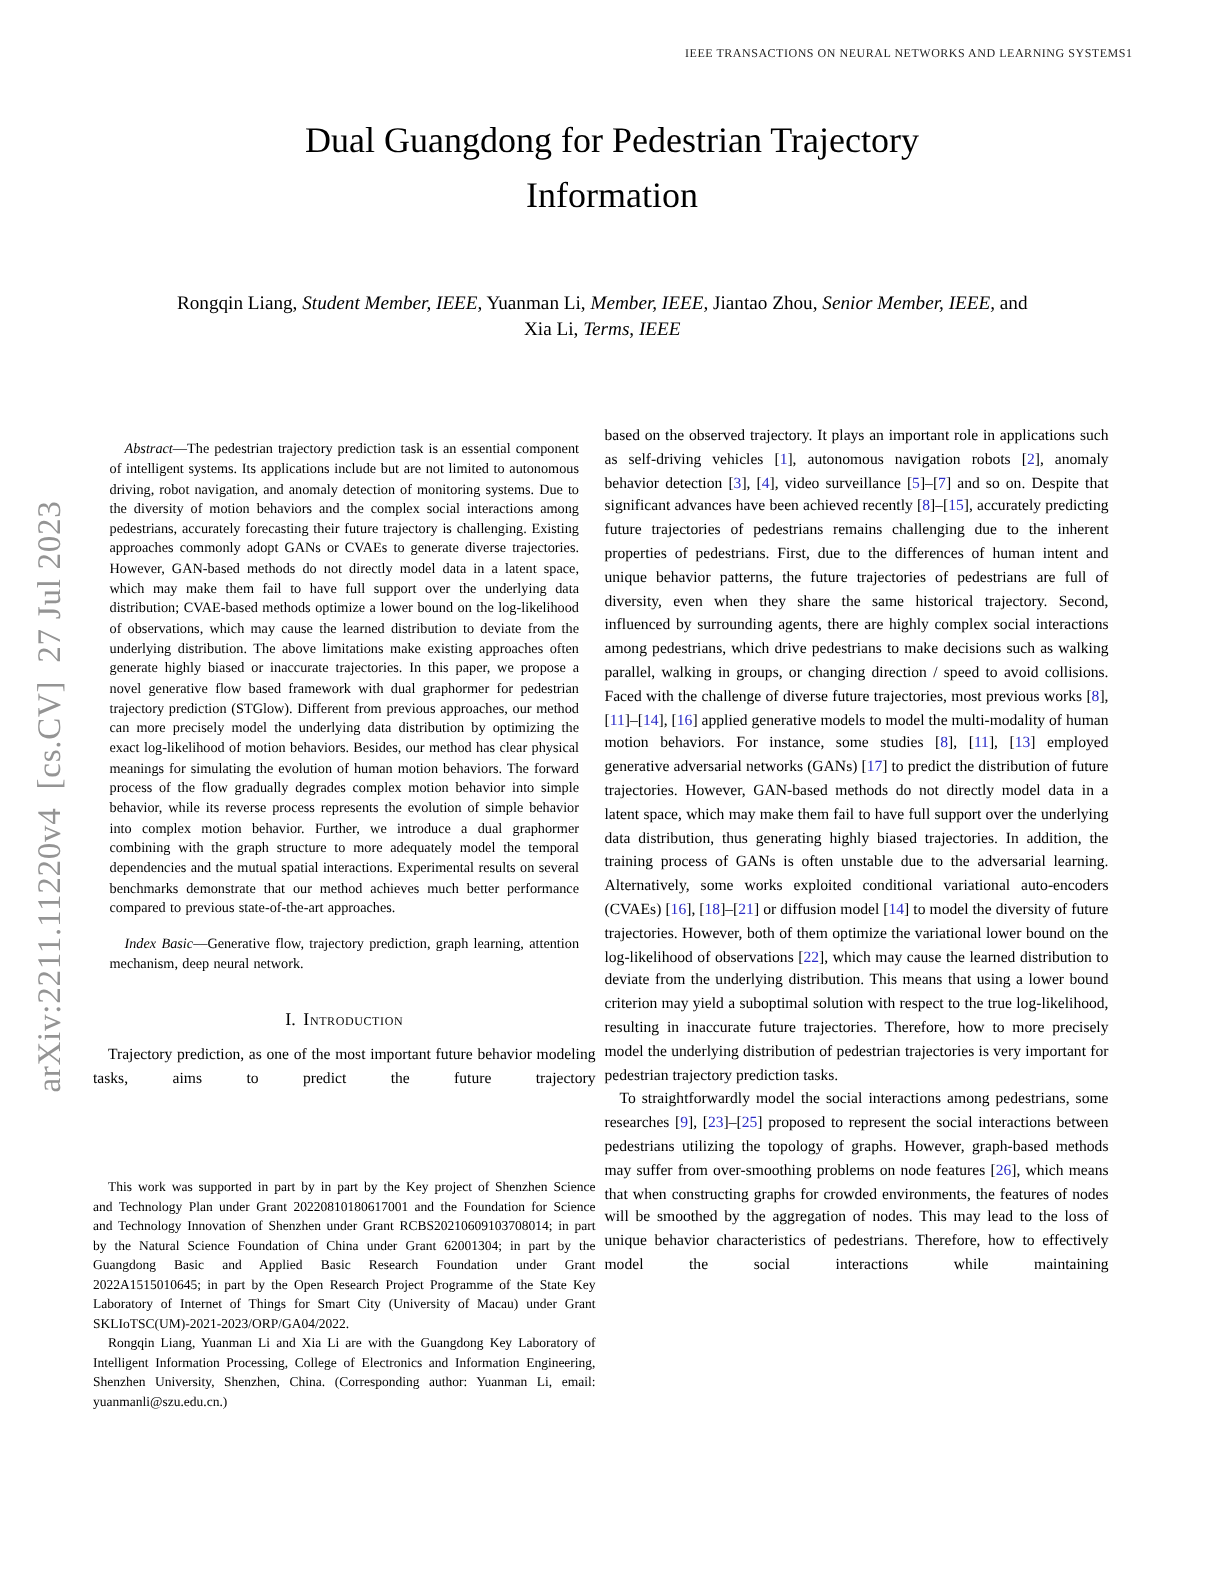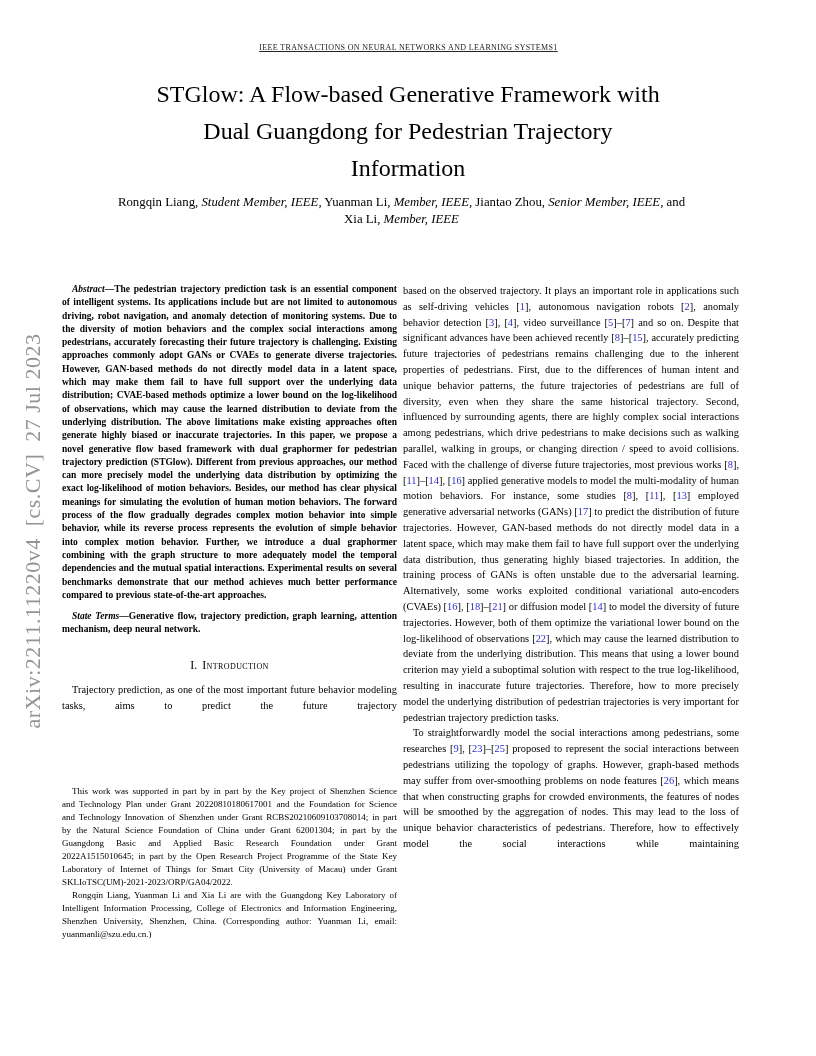--- a/index.html
+++ b/index.html
@@ -2,23 +2,23 @@
 <html><head>
 <meta charset="utf-8">
 <style>
   html,body{margin:0;padding:0;background:#e8e8e8;}
   .page{
     position:relative;width:816px;height:1056px;margin:0 auto;background:#ffffff;
     font-family:"Liberation Serif","DejaVu Serif",serif;color:#111;overflow:hidden;
   }
   
   .runhead{
-    position:absolute;top:43px;left:62px;right:61px;
-    display:flex;justify-content:center;align-items:baseline;
-    font-size:8px;letter-spacing:.35px;color:#222;text-decoration:underline;
+    position:absolute;top:31px;left:62px;right:61px;
+    display:flex;justify-content:flex-end;align-items:baseline;
+    font-size:8px;letter-spacing:.35px;color:#222;
   }
   
   .watermark{
     position:absolute;top:531px;left:33px;
     transform:translate(-50%,-50%) rotate(-90deg);
     white-space:pre;font-size:22px;letter-spacing:.5px;
   }
   
   .title{
     position:absolute;top:76px;left:40px;right:40px;
@@ -28,22 +28,22 @@
     position:absolute;top:194px;left:40px;right:53px;
     text-align:center;font-size:12.8px;line-height:17px;color:#000;
   }
   .it{font-style:italic;}
   
   .col{position:absolute;top:283px;width:335px;text-align:justify;}
   .col-left{left:62px;height:725px;}
   .col-right{left:403px;width:336px;}
   
   .abstract,.idxterms{
-    font-size:9.5px;font-weight:bold;line-height:13.3px;word-spacing:.5px;
-    margin:0;color:#000;
+    font-size:9.5px;font-weight:normal;line-height:13.3px;word-spacing:.5px;
+    margin:11px;color:#000;
   }
   .abstract{text-indent:10px;}
   .idxterms{margin-top:8px;text-indent:10px;}
   .lead{font-style:italic;}
   
   .sechead{
     margin-top:21px;margin-bottom:9px;text-align:center;
     font-size:12px;color:#000;
   }
   .sechead .sc{font-variant:small-caps;letter-spacing:.4px;margin-left:5px;}
@@ -68,34 +68,33 @@
 <div class="page">
 
   <div class="runhead">
     <span>IEEE TRANSACTIONS ON NEURAL NETWORKS AND LEARNING SYSTEMS</span>
     <span>1</span>
   </div>
 
   <div class="watermark" style="color:#949494;">arXiv:2211.11220v4  [cs.CV]  27 Jul 2023</div>
 
   <div class="title">
-    <div>STGlow: A Flow-based Generative Framework with</div>
     <div>Dual Guangdong for Pedestrian Trajectory</div>
     <div>Information</div>
   </div>
 
   <div class="authors">
     <div><span>Rongqin Liang, </span><span class="it">Student Member, IEEE,</span><span> Yuanman Li, </span><span class="it">Member, IEEE,</span><span> Jiantao Zhou, </span><span class="it">Senior Member, IEEE,</span><span> and</span></div>
-    <div><span>Xia Li, </span><span class="it">Member, IEEE</span></div>
+    <div><span>Xia Li, </span><span class="it">Terms, IEEE</span></div>
   </div>
 
   <div class="col col-left">
     <p class="abstract"><span class="lead">Abstract</span><span>—The pedestrian trajectory prediction task is an essential component of intelligent systems. Its applications include but are not limited to autonomous driving, robot navigation, and anomaly detection of monitoring systems. Due to the diversity of motion behaviors and the complex social interactions among pedestrians, accurately forecasting their future trajectory is challenging. Existing approaches commonly adopt GANs or CVAEs to generate diverse trajectories. However, GAN-based methods do not directly model data in a latent space, which may make them fail to have full support over the underlying data distribution; CVAE-based methods optimize a lower bound on the log-likelihood of observations, which may cause the learned distribution to deviate from the underlying distribution. The above limitations make existing approaches often generate highly biased or inaccurate trajectories. In this paper, we propose a novel generative flow based framework with dual graphormer for pedestrian trajectory prediction (STGlow). Different from previous approaches, our method can more precisely model the underlying data distribution by optimizing the exact log-likelihood of motion behaviors. Besides, our method has clear physical meanings for simulating the evolution of human motion behaviors. The forward process of the flow gradually degrades complex motion behavior into simple behavior, while its reverse process represents the evolution of simple behavior into complex motion behavior. Further, we introduce a dual graphormer combining with the graph structure to more adequately model the temporal dependencies and the mutual spatial interactions. Experimental results on several benchmarks demonstrate that our method achieves much better performance compared to previous state-of-the-art approaches.</span></p>
 
-    <p class="idxterms"><span class="lead">State Terms</span><span>—Generative flow, trajectory prediction, graph learning, attention mechanism, deep neural network.</span></p>
+    <p class="idxterms"><span class="lead">Index Basic</span><span>—Generative flow, trajectory prediction, graph learning, attention mechanism, deep neural network.</span></p>
 
     <div class="sechead"><span>I.</span><span class="sc">Introduction</span></div>
 
     <p class="body-p cont">Trajectory prediction, as one of the most important future behavior modeling tasks, aims to predict the future trajectory</p>
 
     <div class="footnotes">
       <p class="fn">This work was supported in part by in part by the Key project of Shenzhen Science and Technology Plan under Grant 20220810180617001 and the Foundation for Science and Technology Innovation of Shenzhen under Grant RCBS20210609103708014; in part by the Natural Science Foundation of China under Grant 62001304; in part by the Guangdong Basic and Applied Basic Research Foundation under Grant 2022A1515010645; in part by the Open Research Project Programme of the State Key Laboratory of Internet of Things for Smart City (University of Macau) under Grant SKLIoTSC(UM)-2021-2023/ORP/GA04/2022.</p>
       <p class="fn">Rongqin Liang, Yuanman Li and Xia Li are with the Guangdong Key Laboratory of Intelligent Information Processing, College of Electronics and Information Engineering, Shenzhen University, Shenzhen, China. (Corresponding author: Yuanman Li, email: yuanmanli@szu.edu.cn.)</p>
     </div>
   </div>

